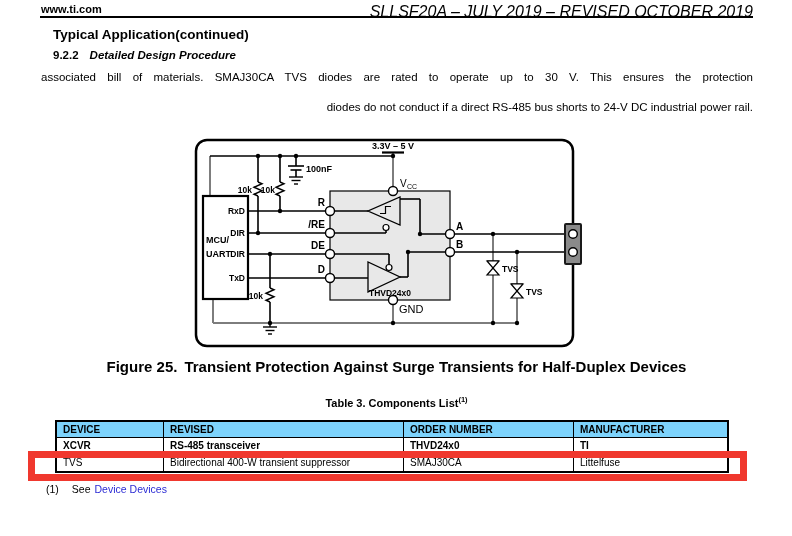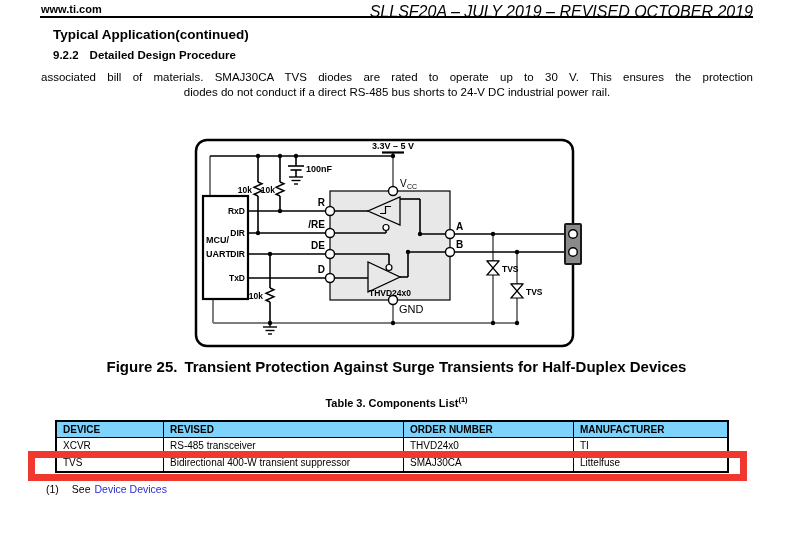--- a/index.html
+++ b/index.html
@@ -7,37 +7,37 @@
         font-family:"Liberation Sans", sans-serif;color:#000;}
   .abs{position:absolute;}
   
   .site{top:3px;left:41px;font-size:11px;font-weight:bold;text-decoration:none;color:#000;}
   .docinfo{top:3px;right:39px;font-size:16px;font-style:italic;}
   .rule{top:16px;left:40px;width:713px;height:2px;background:#000;}
   
   .h1{top:27px;left:53px;font-size:13.5px;font-weight:bold;}
   .h2{top:49px;left:53px;font-size:11.5px;font-weight:bold;}
   .gap1{margin-left:0;}
-  .gap2{margin-left:11px;}
+  .gap2{margin-left:11px;font-style:italic;}
   
   .para{top:70px;left:41px;width:712px;font-size:11.5px;line-height:15.4px;}
   .jline{text-align:justify;text-align-last:justify;}
-  .lline{text-align:center;}
+  .lline{text-align:right;margin-top:15px;}
   .lnk{color:#2b2bd4;text-decoration:none;}
   
   .caption{top:358px;left:40px;width:713px;text-align:center;font-size:15px;font-weight:bold;}
   .cgap{margin-left:7px;}
   .tbltitle{top:395px;left:40px;width:713px;text-align:center;font-size:11px;font-weight:bold;}
   sup.fn{font-size:7.5px;vertical-align:super;}
   
   table.comp{position:absolute;top:421px;left:56px;border-collapse:collapse;table-layout:fixed;width:671px;
              font-size:10px;}
   table.comp th, table.comp td{border:1px solid #000;padding:0 0 0 6px;text-align:left;overflow:hidden;white-space:nowrap;}
   table.comp th{background:#7dd3fc;font-weight:bold;height:15px;}
-  table.comp tr.r1 td{height:15px;}
+  table.comp tr.r1 td{height:15px;font-weight:bold;}
   table.comp tr.r2 td{height:17px;}
   table.comp{outline:1px solid #000;}
   
   .redbox{top:451px;left:28px;width:719px;height:30px;border:7px solid #f0382e;box-sizing:border-box;}
   
   .footnote{top:483px;left:46px;font-size:10.5px;}
   .fngap{margin-right:13px;}
   .fnsee{margin-right:4px;}
   
   .diagram{top:136px;left:180px;width:420px;height:218px;}

